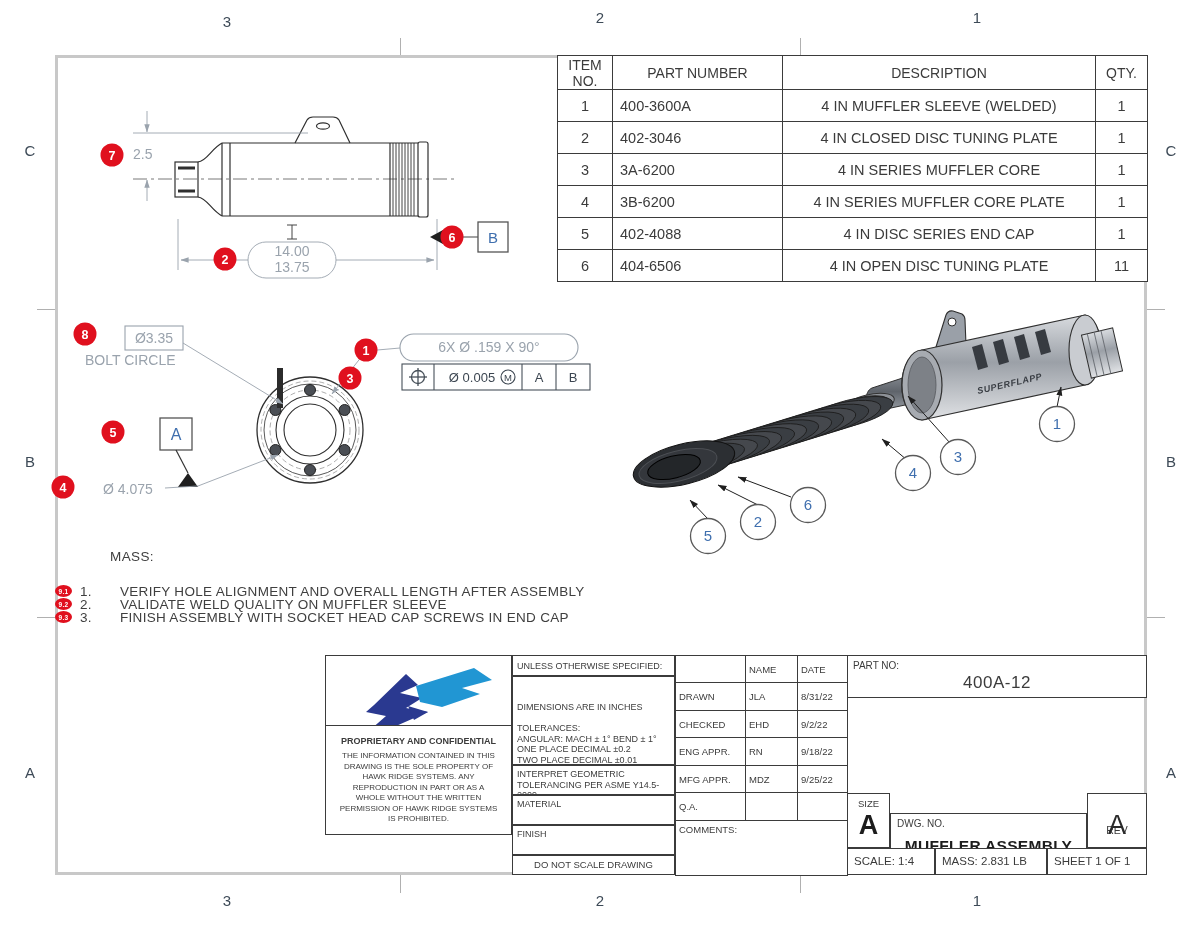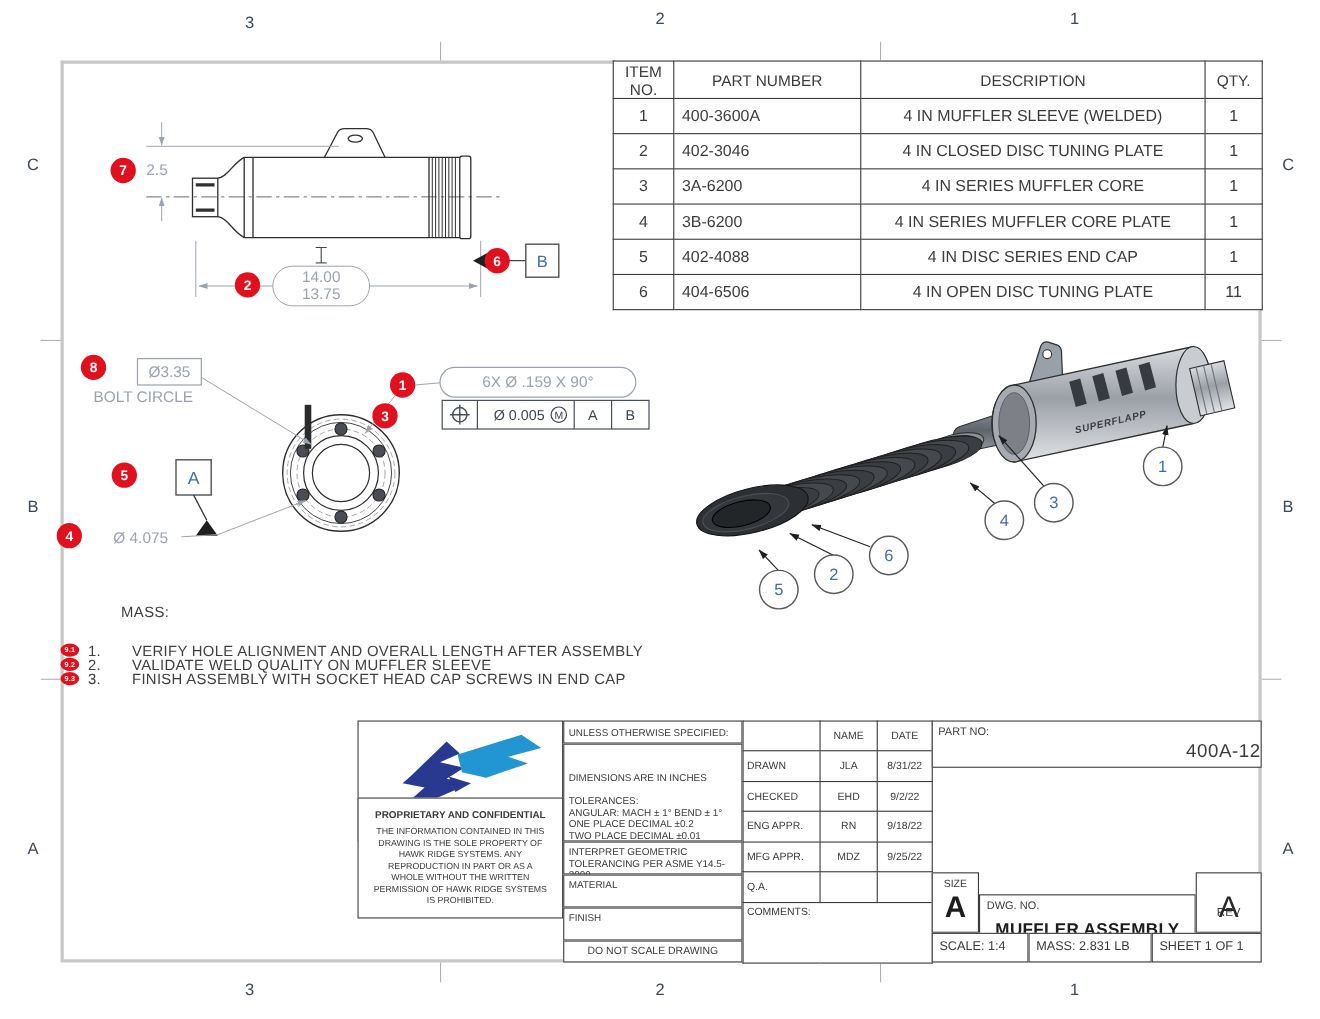--- a/index.html
+++ b/index.html
@@ -40,21 +40,21 @@
   .note-num { width:48px; padding-left:8px; }
 
   
   .tb { position:absolute; border:1px solid #3b3b3b; background:#fff; }
   .lbl { font-size:9px; color:#3b3b3b; }
   .tol-lines { font-size:9px; line-height:10.5px; padding:4px 3px 0 4px; color:#3b3b3b;margin-top:21px; }
   .prop-title { text-align:center; font-weight:bold; font-size:9px; margin-top:10px; }
   .prop-text { text-align:center; font-size:8px; line-height:10.5px; padding:5px 12px 0 12px; }
   table.appr { position:absolute; left:675px; top:655px; border-collapse:collapse; background:#fff; }
   table.appr td { border:1px solid #3b3b3b; font-size:9.5px; color:#3b3b3b; padding:0 3px; }
-  table.appr td.c { text-align:center; }
+  table.appr td.c { }
   .big-desc { position:absolute; width:100%; text-align:center; font-size:21px;
     letter-spacing:.5px; color:#3b3b3b; }
   .wordmark { position:absolute; bottom:6px; width:100%; text-align:center;
     font-size:14.5px; letter-spacing:.4px; white-space:nowrap; }
   .wm1 { color:#1b72b8; font-weight:bold; }
   .wm2 { color:#473f8f; }
   svg text { font-family:"Liberation Sans", sans-serif; }
 </style>
 </head>
 <body>
@@ -469,21 +469,21 @@
       <td class="c"></td>
     </tr>
     <tr style="height:55px">
       <td colspan="3" style="vertical-align:top; padding-top:3px;">COMMENTS:</td>
     </tr>
   </tbody>
     </table>
 
   <div class="tb" style="left:847px; top:655px; width:300px; height:43px;">
     <div class="lbl" style="padding:4px 0 0 5px; font-size:10px;">PART NO:</div>
-    <div style="position:absolute; top:17px; width:100%; text-align:right; font-size:17px; letter-spacing:.5px;">400A-12</div>
+    <div style="position:absolute; top:17px; width:100%; text-align:center; font-size:17px; letter-spacing:.5px;">400A-12</div>
   </div>
   <div class="tb" style="left:847px; top:793px; width:43px; height:55px;">
     <div class="lbl" style="text-align:center; padding-top:4px; font-size:9.5px;">SIZE</div>
     <div style="position:absolute; top:16px; width:100%; text-align:center; font-size:27px; font-weight:bold; color:#1c1c1c;">A</div>
   </div>
   <div class="tb" style="left:890px; top:793px; width:197px; height:55px;margin-top:20px;">
     <div class="lbl" style="padding:4px 0 0 6px; font-size:10px;">DWG.  NO.</div>
     <div style="position:absolute; top:23px; width:100%; text-align:center; font-size:15.5px; font-weight:bold; color:#1c1c1c; letter-spacing:.3px;">MUFFLER ASSEMBLY</div>
   </div>
   <div class="tb" style="left:1087px; top:793px; width:60px; height:55px;">

